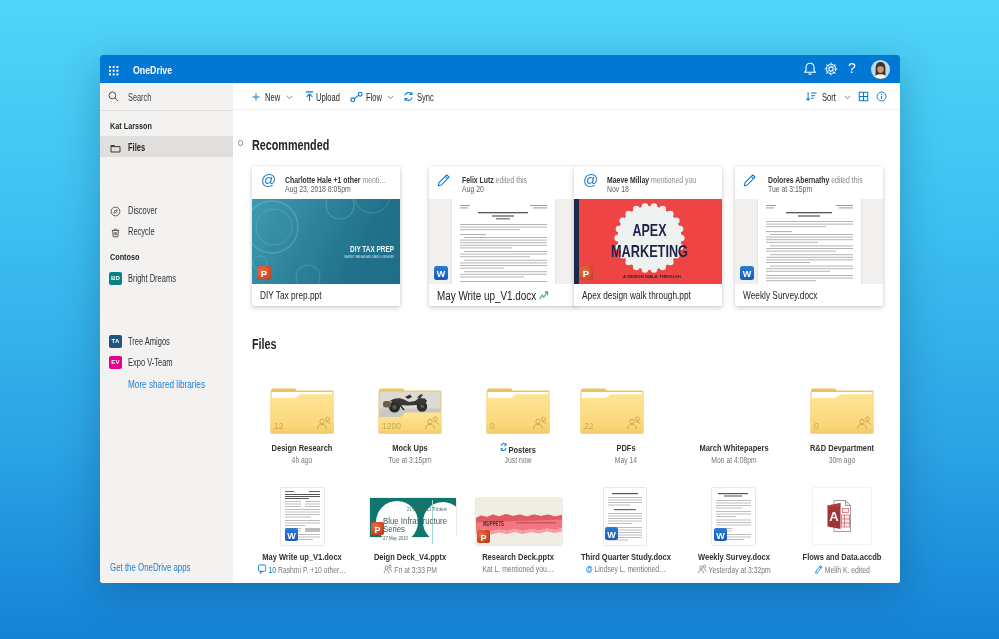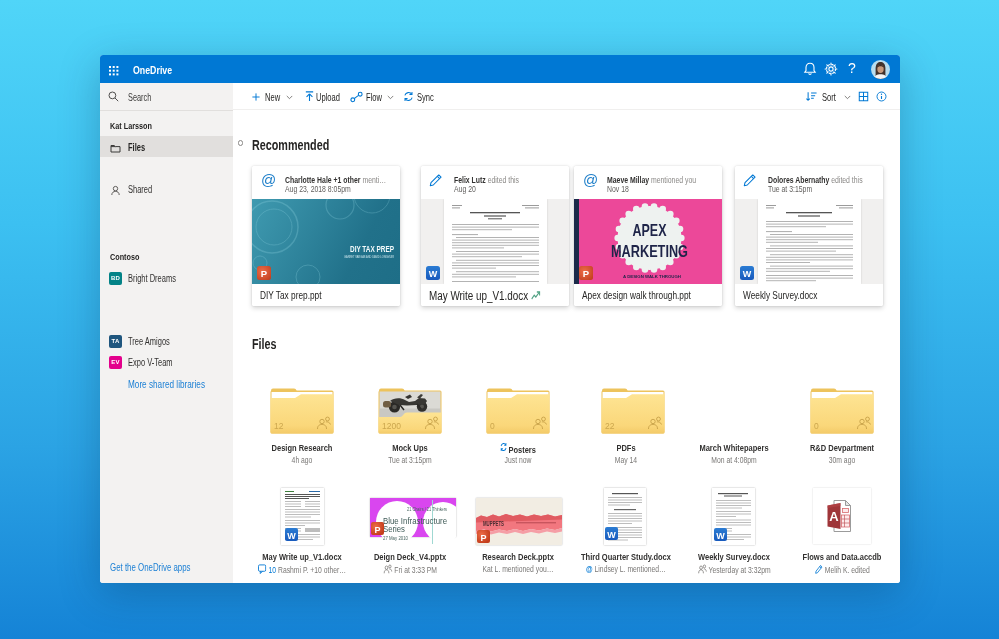--- a/index.html
+++ b/index.html
@@ -103,26 +103,34 @@
     </svg>
     <div class="searchtxt">Search</div>
     <div class="sb-divider"></div>
     <div class="navlabel" style="top:38px">Kat Larsson</div>
     <div id="nav-files" class="navitem" style="top:53px;background:#e1dfdd">
       <svg class="ic" width="11" height="11" viewBox="0 0 11 11" style="top:7px">
           <path d="M1 2.5 L4.2 2.5 L5.3 3.6 L10 3.6 L10 9 L1 9 Z M1 3.6 L5.3 3.6" fill="none" stroke="#3b3a39" stroke-width="1"></path>
         </svg>
       <div class="tx" style="font-weight:bold;color:#252423">Files</div>
     </div>
-    <div class="navitem" style="top:95px">
+    <div class="navitem" style="top:116px">
       <svg class="ic" width="11" height="11" viewBox="0 0 11 11" style="top:6.5px">
-          <circle cx="5.5" cy="3.6" r="2.2" fill="none" stroke="#605e5c" stroke-width="1"></circle>
-          <path d="M1.8 10 C1.8 7.4 3.6 6.4 5.5 6.4 C7.4 6.4 9.2 7.4 9.2 10" fill="none" stroke="#605e5c" stroke-width="1"></path>
-        </svg>
-      <div class="tx">Shared</div>
+          <circle cx="5.5" cy="5.5" r="4.4" fill="none" stroke="#605e5c" stroke-width="1"></circle>
+          <path d="M7.3 3.7 L6.3 6.3 L3.7 7.3 L4.7 4.7 Z" fill="none" stroke="#605e5c" stroke-width=".9"></path>
+        </svg>
+      <div class="tx">Discover</div>
+    </div>
+    <div class="navitem" style="top:137px">
+      <svg class="ic" width="11" height="11" viewBox="0 0 11 11" style="top:6.5px">
+          <path d="M2.6 3.4 L3.2 9.8 L7.8 9.8 L8.4 3.4 Z" fill="none" stroke="#605e5c" stroke-width="1"></path>
+          <path d="M1.8 3.4 L9.2 3.4 M4.2 3.1 C4.2 1.6 6.8 1.6 6.8 3.1" fill="none" stroke="#605e5c" stroke-width="1"></path>
+          <path d="M4.2 5 L4.4 8.2 M5.5 5 L5.5 8.2 M6.8 5 L6.6 8.2" stroke="#605e5c" stroke-width=".8"></path>
+        </svg>
+      <div class="tx">Recycle</div>
     </div>
     <div class="navlabel" style="top:169px">Contoso</div>
     <div class="navitem" style="top:184px">
         <div class="teamsq" style="background:#038387">BD</div>
         <div class="tx">Bright Dreams</div>
       </div>
     <div class="navitem" style="top:247px">
         <div class="teamsq" style="background:#1f567e">TA</div>
         <div class="tx">Tree Amigos</div>
       </div>
@@ -206,21 +214,21 @@
           <text x="142" y="52.5" text-anchor="end" fill="#f4fbfc" font-size="8.2" font-weight="bold" font-family="Liberation Sans, sans-serif" textLength="44" lengthAdjust="spacingAndGlyphs">DIY TAX PREP</text>
           <text x="142" y="58.5" text-anchor="end" fill="#cfe9ef" font-size="3.4" font-family="Liberation Sans, sans-serif" textLength="50" lengthAdjust="spacingAndGlyphs">GARRET VARGAS AND DAVID LONGMUIR</text>
         </svg>
         <div class="officeic" style="background:radial-gradient(circle at 38% 38%,#ed6c47 0%,#d35230 55%,#c43e1c 90%);"><svg width="14" height="14" viewBox="0 0 14 14">
               <text x="7" y="10.6" text-anchor="middle" font-size="9.5" font-weight="bold" fill="#fff" font-family="Liberation Sans, sans-serif">P</text>
             </svg></div>
       </div>
       <div class="title">DIY Tax prep.ppt</div>
     </div>
 
-    <div class="card" style="left:188px">
+    <div class="card" style="left:196px">
       <svg class="abs" style="left:7px;top:7px" width="15" height="15" viewBox="0 0 17 17">
           <path d="M12.2 2.2 L14.8 4.8 L6 13.6 L2.6 14.4 L3.4 11 Z" fill="none" stroke="#0078d4" stroke-width="1.2" stroke-linejoin="round"></path>
           <path d="M10.6 3.8 L13.2 6.4" stroke="#0078d4" stroke-width="1.2"></path>
         </svg>
       <div class="hdr1"><b>Felix Lutz</b> edited this</div>
       <div class="hdr2">Aug 20</div>
       <div class="thumb" style="background:#f1f0ef">
         <div class="docpage" style="left:23px;top:0;width:103px;height:85px;box-shadow:0 0 2px rgba(0,0,0,.15)">
           <svg width="103" height="85" viewBox="0 0 103 85">
             <g fill="#9b9b9b">
@@ -265,21 +273,21 @@
       <div class="title" style="font-size:12.5px">May Write up_V1.docx <svg width="13" height="9" viewBox="0 0 13 9" style="vertical-align:0px">
             <path d="M1 8 L4.2 4.2 L6.2 6 L10.5 1.4" fill="none" stroke="#4fa182" stroke-width="1.3"></path>
             <path d="M7.5 1 L11 1 L11 4.5" fill="none" stroke="#4fa182" stroke-width="1.3"></path>
           </svg></div>
     </div>
 
     <div class="card" style="left:341px">
       <div class="aticon">@</div>
       <div class="hdr1"><b>Maeve Millay</b> mentioned you</div>
       <div class="hdr2">Nov 18</div>
-      <div class="thumb" style="background:#ec4899">
+      <div class="thumb" style="background:#ef4444">
         <div class="abs" style="left:0;top:0;width:5px;height:85px;background:#1b2a4a"></div>
         <svg width="148" height="85" viewBox="0 0 148 85" style="position:absolute;left:0;top:0">
           <g fill="#eef2f0">
             <circle cx="75.5" cy="39" r="32"></circle>
             <g>
                 <circle cx="107.3" cy="39.0" r="3.3"></circle>
                 <circle cx="106.0" cy="48.0" r="3.3"></circle>
                 <circle cx="102.3" cy="56.2" r="3.3"></circle>
                 <circle cx="96.3" cy="63.0" r="3.3"></circle>
                 <circle cx="88.7" cy="67.9" r="3.3"></circle>
@@ -422,21 +430,21 @@
         <path d="M1.5 10 L26 10 L32 6.2 L64.5 6.2 L64.5 44 Q64.5 45.5 63 45.5 L3 45.5 Q1.5 45.5 1.5 44 Z" fill="url(#fg)"></path>
         <text x="5" y="41" font-size="8.5" fill="#cca74e" font-family="Liberation Sans, sans-serif">0</text>
         <g stroke="#c9a34b" stroke-width=".95" fill="none">
           <circle cx="53" cy="33.5" r="2.2"></circle>
             <path d="M48.5 41 C48.5 37.5 50.5 36.5 53 36.5 C55.5 36.5 57.5 37.5 57.5 41"></path>
           <circle cx="58.5" cy="31" r="1.9"></circle>
             <path d="M56.8 34 C58 33.5 60.5 33.8 61.5 36.5"></path>
         </g>
       </svg>
     </div>
-    <div class="abs" style="left:367px;top:305px">
+    <div class="abs" style="left:346px;top:305px">
       <svg width="66" height="46" viewBox="0 0 66 46">
         <path d="M2 2.5 Q2 0.5 4 0.5 L25 0.5 Q27 0.5 27.5 2.5 L27.5 5 L2 5 Z" fill="#edc35d"></path>
         <rect x="1.5" y="2.5" width="63" height="43" rx="1.5" fill="#edc35d"></rect>
         <rect x="2.5" y="4" width="61" height="10" fill="#ffffff"></rect>
         <path d="M1.5 10 L26 10 L32 6.2 L64.5 6.2 L64.5 44 Q64.5 45.5 63 45.5 L3 45.5 Q1.5 45.5 1.5 44 Z" fill="url(#fg)"></path>
         <text x="5" y="41" font-size="8.5" fill="#cca74e" font-family="Liberation Sans, sans-serif">22</text>
         <g stroke="#c9a34b" stroke-width=".95" fill="none">
           <circle cx="53" cy="33.5" r="2.2"></circle>
             <path d="M48.5 41 C48.5 37.5 50.5 36.5 53 36.5 C55.5 36.5 57.5 37.5 57.5 41"></path>
           <circle cx="58.5" cy="31" r="1.9"></circle>
@@ -511,21 +519,21 @@
           <rect x="4" y="46" width="35" height="1"></rect>
             <rect x="4" y="48.5" width="35" height="1"></rect>
             <rect x="4" y="51" width="28" height="1"></rect>
         </g>
       </svg>
       <div class="abs" style="left:4px;top:40px;width:13px;height:13px;border-radius:2px;background:linear-gradient(180deg,#2b7cd3,#185abd)"><svg width="13" height="13" viewBox="0 0 13 13">
             <text x="6.5" y="9.8" text-anchor="middle" font-size="9" font-weight="bold" fill="#fff" font-family="Liberation Sans, sans-serif">W</text>
           </svg></div>
     </div>
 
-    <div class="abs" style="left:137px;top:414.5px;width:86px;height:39px;background:#d946ef;box-shadow:0 0 1.5px rgba(0,0,0,.3)">
+    <div class="abs" style="left:137px;top:414.5px;width:86px;height:39px;background:#0f766e;box-shadow:0 0 1.5px rgba(0,0,0,.3)">
       <svg width="86" height="47.5" viewBox="0 0 86 47.5" style="position:absolute">
         <circle cx="27" cy="24" r="21" fill="#fff"></circle>
         <circle cx="73" cy="24" r="20" fill="#fff"></circle>
         <rect x="62" y="2" width="1" height="44" fill="#9fd8d2"></rect>
         <text x="37" y="13" fill="#47645f" font-size="4.6" font-family="Liberation Sans, sans-serif" textLength="40" lengthAdjust="spacingAndGlyphs">21 Chairs / 21 Thinkers</text>
         <text x="13" y="25.5" fill="#3e5a56" font-size="8.6" font-family="Liberation Sans, sans-serif" textLength="64" lengthAdjust="spacingAndGlyphs">Blue Infrastructure</text>
         <text x="13" y="34" fill="#3e5a56" font-size="8.6" font-family="Liberation Sans, sans-serif" textLength="22" lengthAdjust="spacingAndGlyphs">Series</text>
         <text x="13" y="41.5" fill="#47645f" font-size="4.6" font-family="Liberation Sans, sans-serif" textLength="25" lengthAdjust="spacingAndGlyphs">27 May 2010</text>
       </svg>
       <div class="abs" style="left:1px;bottom:2px;width:13px;height:13px;border-radius:2px;background:radial-gradient(circle at 35% 35%,#ed6c47 0%,#c43e1c 75%)"><svg width="13" height="13" viewBox="0 0 13 13">

